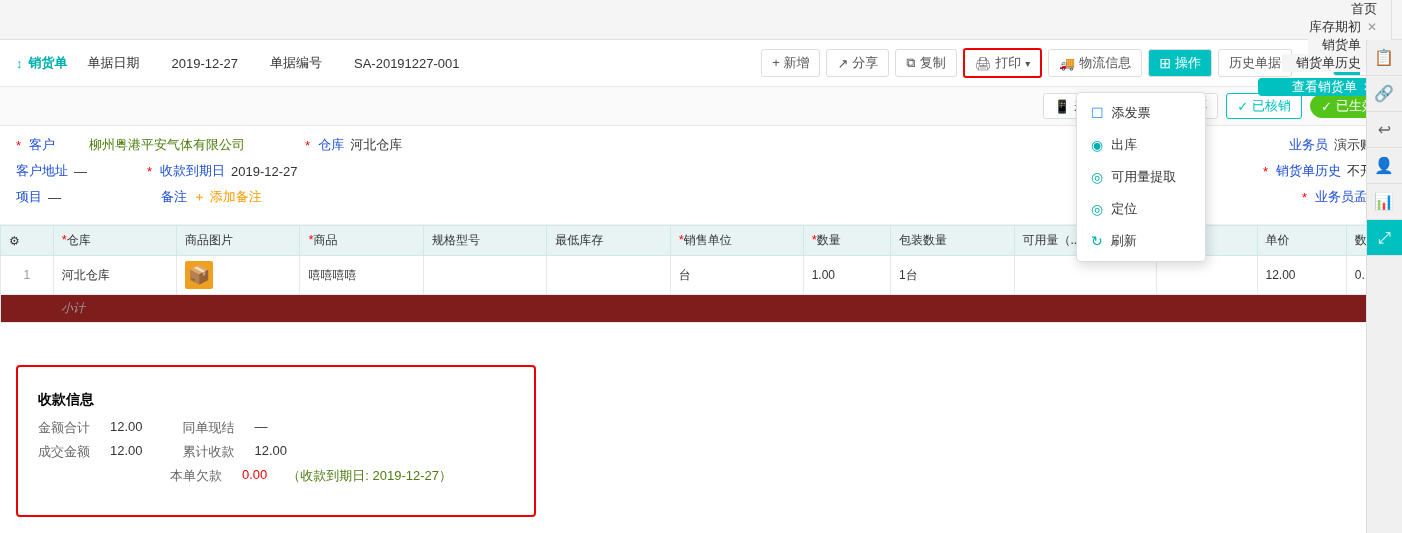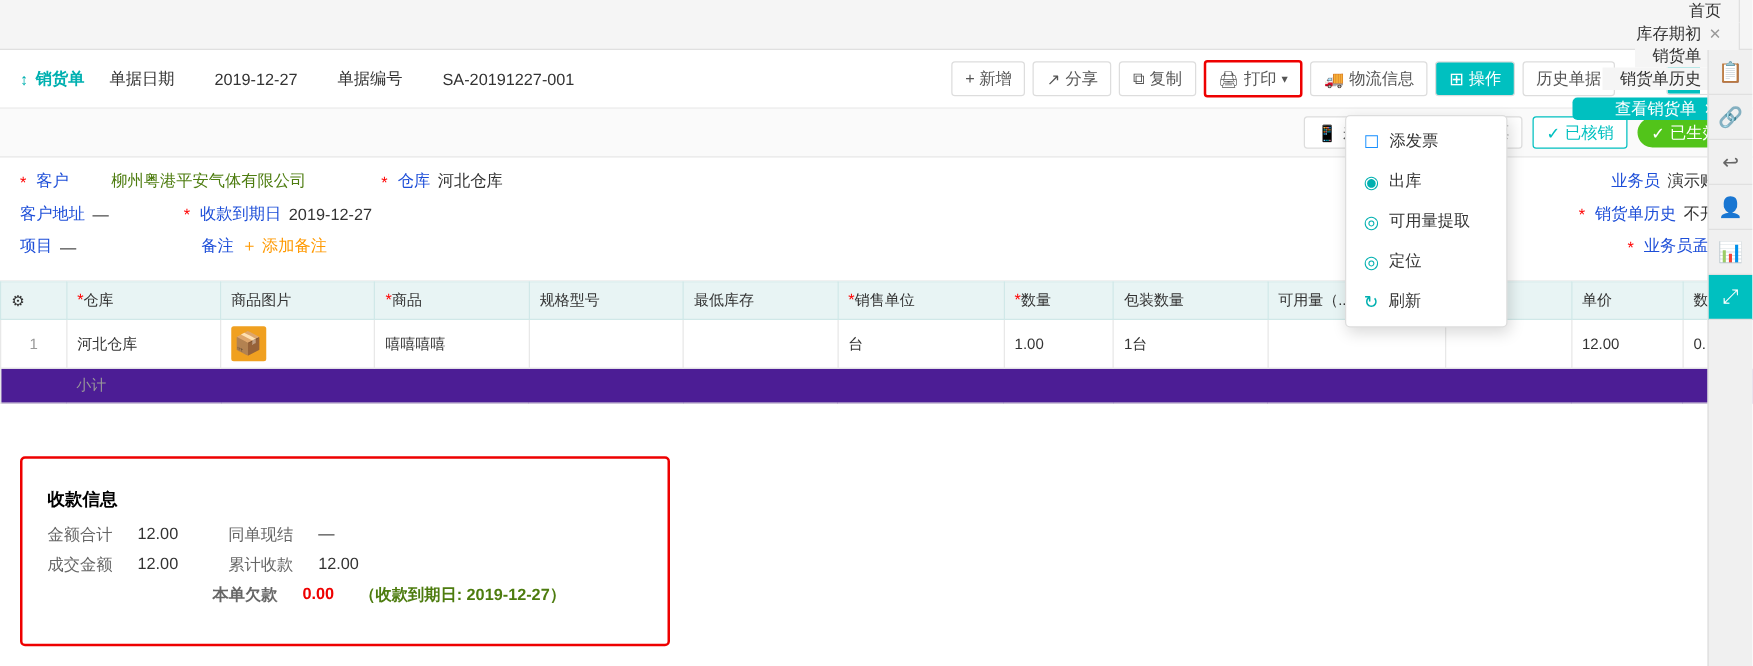--- a/index.html
+++ b/index.html
@@ -81,21 +81,21 @@
     table { width: 100%; border-collapse: collapse; }
     thead tr { background: #e8f4f4; }
     thead th {
       padding: 6px 8px; border: 1px solid #d0e8e8; font-weight: normal;
       color: #333; text-align: left; white-space: nowrap; font-size: 12px;
     }
     thead th .req { color: red; }
     tbody tr td {
       padding: 5px 8px; border: 1px solid #e8e8e8; font-size: 12px; color: #333;
     }
-    tbody tr.subtotal td { background: #4c1d95; color: #999; }
+    tbody tr.subtotal td { background: #7f1d1d; color: #999; font-style: italic; }
     .row-num { color: #999; text-align: center; }
     .product-img { width: 28px; height: 28px; background: #f0a020; border-radius: 2px; display: flex; align-items: center; justify-content: center; }
 
     
     .payment-box {
       border: 2px solid #e00; border-radius: 4px; padding: 24px 20px;
       margin: 10px 16px; display: inline-block; min-width: 520px; background: #fff;
     }
     .payment-title { font-weight: bold; font-size: 14px; margin-bottom: 10px; }
     .payment-row { display: flex; gap: 40px; margin-bottom: 6px; }
@@ -360,21 +360,21 @@
           <div class="payment-item">
             <span class="p-label">成交金额</span>
             <span class="p-value">12.00</span>
           </div>
           <div class="payment-item">
             <span class="p-label">累计收款</span>
             <span class="p-value">12.00</span>
           </div>
         </div>
         <div class="payment-row">
-          <div class="payment-item" style="margin-left:132px;font-weight:bold;">
+          <div class="payment-item" style="margin-left:132px;">
             <span class="p-label">本单欠款</span>
             <span class="p-value red">0.00</span>
             <span class="p-value orange">（收款到期日: 2019-12-27）</span>
           </div>
         </div>
       </div>
     </div>
 
   </div>
 

